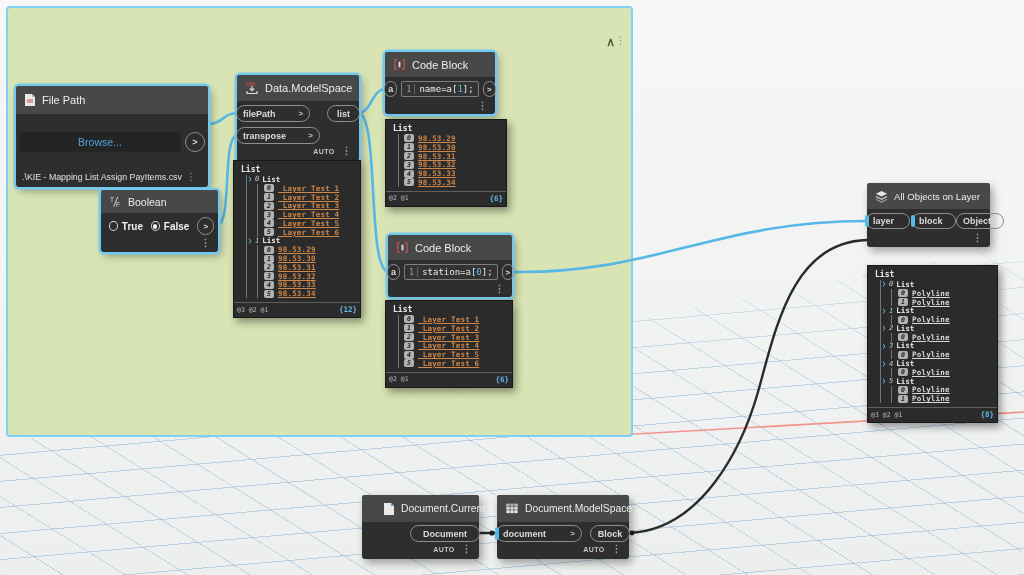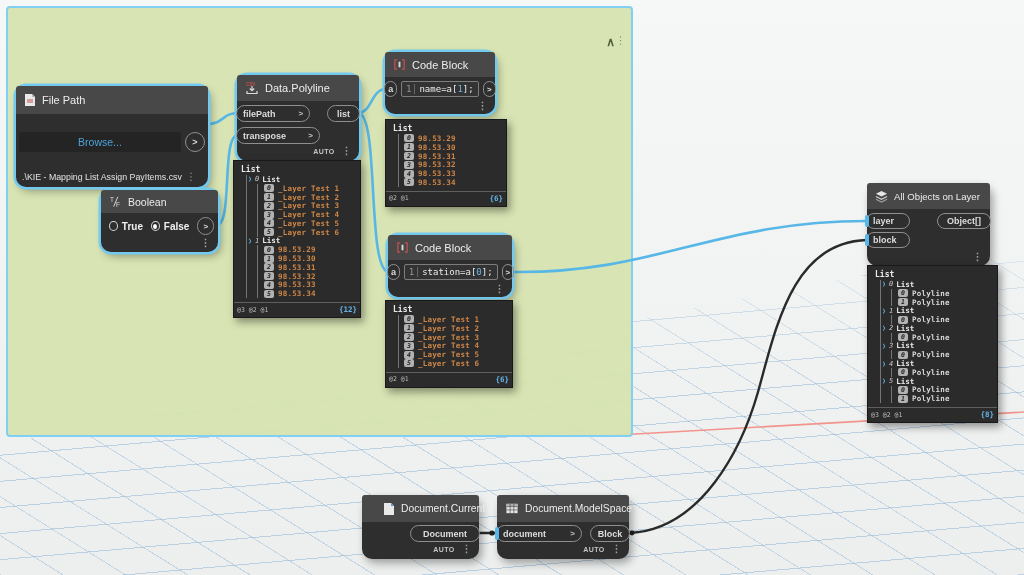--- a/index.html
+++ b/index.html
@@ -21,21 +21,21 @@
   .group-header{height:30px;background:#b2c96d;display:flex;align-items:center;
     padding:0 12px;border-radius:2px 2px 0 0;}
   .group-title{font-size:17px;color:#262d15;}
   .group-collapse{position:absolute;top:28px;right:16px;color:#55603f;font-size:12px;font-weight:bold;line-height:1;}
   .group-dots{position:absolute;top:27px;right:5px;color:#8a9668;font-size:11px;line-height:1;}
   
   .wires{position:absolute;left:0;top:0;z-index:2;}
   .wc{stroke:#57b7e6;stroke-width:2.6;fill:none;stroke-linecap:round;}
   .wk{stroke:#2a2a2a;stroke-width:2.4;fill:none;stroke-linecap:round;}
   
-  .node{position:absolute;background:#2e2e2e;border-radius:10px;z-index:3;color:#ddd;
+  .node{position:absolute;background:#2e2e2e;border-radius:3px;z-index:3;color:#ddd;
     box-shadow:3px 4px 8px rgba(0,0,0,.35);}
   .node.sel{box-shadow:0 0 0 2.5px #74c9ef,3px 4px 8px rgba(0,0,0,.35);}
   .nhead{background:#484848;border-radius:3px 3px 0 0;display:flex;align-items:center;gap:6px;
     padding:0 8px;font-size:11px;color:#ececec;height:26px;white-space:nowrap;}
   .nhead svg{flex:0 0 auto;}
   .nbody{position:relative;}
   .pill{box-sizing:border-box;border:1px solid #8f8f8f;border-radius:9px;font-size:9px;font-weight:700;
     color:#dcdcdc;display:flex;align-items:center;padding:0 6px;height:17px;position:relative;white-space:nowrap;}
   .pill .arr{margin-left:auto;color:#c2c2c2;font-size:8px;padding-left:4px;}
   .conn::before{content:"";position:absolute;left:-2px;top:1px;bottom:1px;width:4px;background:#58b7e6;border-radius:2px;}
@@ -61,21 +61,21 @@
     box-shadow:3px 4px 8px rgba(0,0,0,.4);font-family:"DejaVu Sans Mono",monospace;}
   .wbody{padding:4px 6px 2px 6px;}
   .wroot{font-size:8px;color:#eaeaea;line-height:10px;padding-left:1px;font-weight:700;}
   .wrow{display:flex;align-items:center;height:8.8px;position:relative;}
   .wrow.d1{padding-left:12px;}.wrow.d2{padding-left:24px;}
   .wrow.sub{padding-left:8px;}
   .wrow.d1::before,.wrow.d2::before{content:"";position:absolute;left:6px;top:0;bottom:0;width:1px;background:#757575;}
   .wrow.d2::after{content:"";position:absolute;left:17px;top:0;bottom:0;width:1px;background:#757575;}
   .badge{background:#b2b2b2;color:#1c1c1c;font-style:italic;font-size:6.5px;line-height:8px;
     padding:0 2px;border-radius:2px;margin-right:4px;min-width:6px;text-align:center;font-weight:700;}
-  .val{font-size:7.5px;font-weight:700;letter-spacing:.2px;}
+  .val{font-size:7.5px;font-weight:700;letter-spacing:.2px;text-decoration:underline;}
   .val.str{color:#d08748;}.val.obj{color:#d8d8d8;}
   .chev{color:#55b1e2;font-size:6.5px;margin-right:3px;}
   .subidx{color:#cdcdcd;font-style:italic;font-size:7px;margin-right:3px;}
   .sublbl{color:#eaeaea;font-size:7.5px;font-weight:700;}
   .wfoot{border-top:1px solid #5f5f5f;margin-top:2px;display:flex;justify-content:space-between;
     align-items:center;padding:2px 3px 3px;font-size:6.5px;color:#bdbdbd;}
   .wcount{color:#66b6e8;font-size:7.5px;font-weight:700;}
 </style>
 </head>
 <body>
@@ -149,21 +149,21 @@
   </div>
 
   <div class="node sel" style="left:237px;top:75px;width:122px;">
     <div class="nhead">
       <svg width="14" height="14" viewBox="0 0 14 14">
         <text x="1" y="4.5" font-size="4.5" fill="#c0504d" font-weight="bold" font-family="Liberation Sans,sans-serif">CSV</text>
         <path d="M7 5v4" stroke="#ddd" stroke-width="1.2" fill="none"></path>
         <path d="M4.8 7.5L7 9.7l2.2-2.2" stroke="#ddd" stroke-width="1.2" fill="none"></path>
         <path d="M2 10v2.5h10V10" stroke="#ddd" stroke-width="1.2" fill="none"></path>
       </svg>
-      <span>Data.Polyline</span>
+      <span>Data.ModelSpace</span>
     </div>
     <div class="nbody" style="padding:4px 0 0;">
       <div style="display:flex;align-items:flex-start;gap:17px;">
         <div class="pill" style="width:84px;margin-left:-1px;">
           <span>filePath</span>
           <span class="arr">&gt;</span>
         </div>
         <div class="pill" style="width:36px;margin-left:auto;margin-right:-1px;justify-content:center;">
           <span>list</span>
         </div>
@@ -236,21 +236,21 @@
   <div class="node" style="left:867px;top:183px;width:123px;">
     <div class="nhead" style="font-size:9.6px;padding:0 7px;gap:5px;">
       <svg width="15" height="13" viewBox="0 0 16 14">
         <path d="M8 1l6 3-6 3-6-3z" fill="#e6e6e6"></path>
         <path d="M2 7l6 3 6-3" stroke="#cfcfcf" stroke-width="1.2" fill="none"></path>
         <path d="M2 10l6 3 6-3" stroke="#9e9e9e" stroke-width="1.2" fill="none"></path>
       </svg>
       <span>All Objects on Layer</span>
     </div>
     <div class="nbody" style="display:flex;padding:4px 0 2px;">
-      <div style="display:flex;flex-direction:column;gap:3px;">
+      <div style="display:flex;gap:3px;">
         <div class="pill conn" style="width:44px;height:16px;margin-left:-1px;">
           <span>layer</span>
         </div>
         <div class="pill conn" style="width:44px;height:16px;margin-left:-1px;">
           <span>block</span>
         </div>
       </div>
       <div class="pill" style="width:54px;height:16px;margin-left:auto;margin-right:-1px;justify-content:center;align-self:flex-start;">
         <span>Object[]</span>
       </div>

